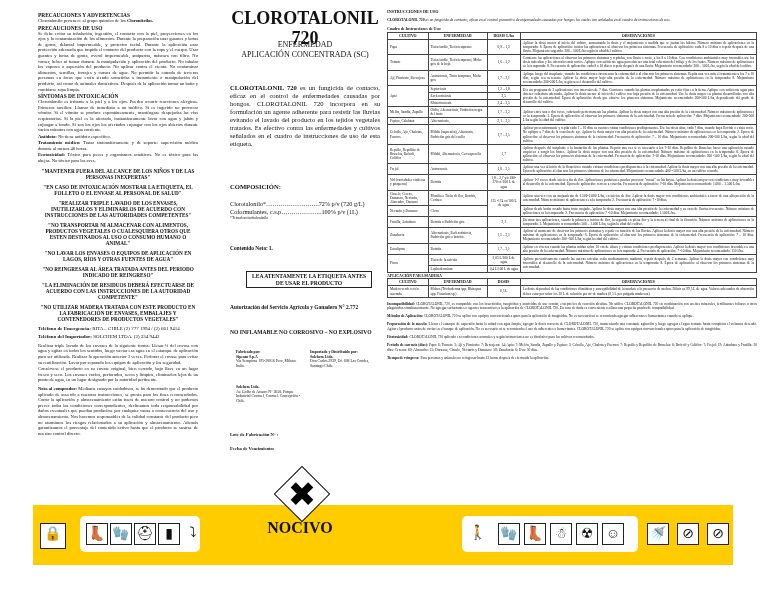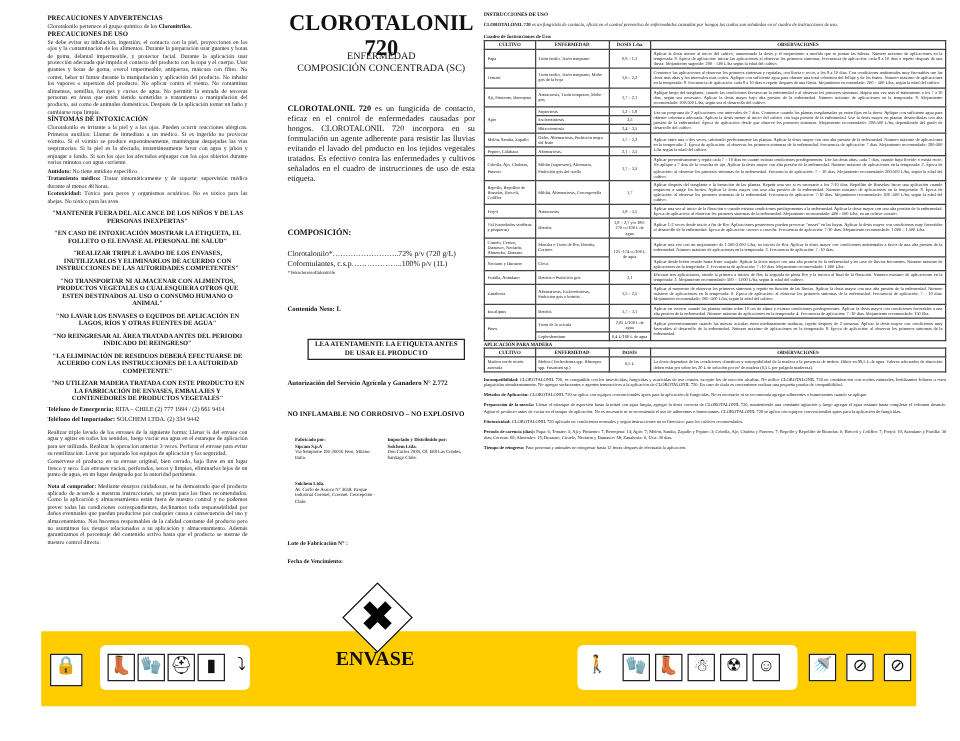--- a/index.html
+++ b/index.html
@@ -67,21 +67,21 @@
   <p class="tel"><b>Teléfono del Importador:</b><span> SOLCHEM LTDA. (2) 334 9442</span></p>
   <p>Realizar triple lavado de los envases de la siguiente forma: Llenar ¼ del envase con agua y agitar en todos los sentidos, luego vaciar esa agua en el estanque de aplicación para ser utilizada. Realizar la operación anterior 3 veces. Perforar el envase para evitar su reutilización. Lavar por separado los equipos de aplicación y los seguridad.</p>
   <p>Consérvese el producto en su envase original, bien cerrado, bajo llave en un lugar fresco y seco. Los envases vacíos, perforados, secos y limpios, eliminarlos lejos de un punto de agua, en un lugar designado por la autoridad pertinente.</p>
   <p style="margin-top:3px"><b>Nota al comprador:</b><span> Mediante ensayos cuidadosos, se ha demostrado que el producto aplicado de acuerdo a nuestras instrucciones, se presta para los fines recomendados. Como la aplicación y almacenamiento están fuera de nuestro control y no podemos prever todas las condiciones correspondientes, declinamos toda responsabilidad por daños eventuales que puedan producirse por cualquier causa a consecuencia del uso y almacenamiento. Nos hacemos responsables de la calidad constante del producto pero no asumimos los riesgos relacionados a su aplicación y almacenamiento. Además garantizamos el porcentaje del contenido activo hasta que el producto se sustrae de nuestro control directo.</span></p>
 </div>
 
 <div class="abs mid">
   <div class="title">CLOROTALONIL 720</div>
   <div class="sub">
     <div>ENFERMEDAD</div>
-    <div>COMPOSICIÓN CONCENTRADA (SC)</div>
+    <div>APLICACIÓN CONCENTRADA (SC)</div>
   </div>
   <div class="desc"><b>CLOROTALONIL 720</b><span> es un fungicida de contacto, eficaz en el control de enfermedades causadas por hongos. CLOROTALONIL 720 incorpora en su formulación un agente adherente para resistir las lluvias evitando el lavado del producto en los tejidos vegetales tratados. Es efectivo contra las enfermedades y cultivos señalados en el cuadro de instrucciones de uso de esta etiqueta.</span></div>
   <div class="comp-h">COMPOSICIÓN:</div>
   <div class="comp">
     <div>Clorotalonilo*……………………..72% p/v (720 g/L)</div>
     <div>Coformulantes, c.s.p………………..100% p/v (1L)</div>
     <small>*Tetracloroisoftalonitrilo</small>
   </div>
   <div class="neto">Contenido Neto:    L</div>
   <div class="lea">LEA ATENTAMENTE LA ETIQUETA ANTES DE USAR EL PRODUCTO</div>
@@ -268,21 +268,21 @@
 <div class="pict" style="left:40px;top:523px;width:26px;height:26px">🔒</div>
 <div class="pict-box" style="left:80px;width:120px"></div>
 <div class="pict" style="left:86px;top:523px">👢</div>
 <div class="pict" style="left:110px;top:523px">🧤</div>
 <div class="pict" style="left:134px;top:523px">⛑</div>
 <div class="pict" style="left:158px;top:523px">▮</div>
 <div class="pict" style="left:182px;top:523px;border:none;background:transparent">⤵</div>
 
 <div class="diamond"></div>
 <div class="xmark">✖</div>
-<div class="nocivo">ENVASE</div>
+<div class="nocivo">NOCIVO</div>
 
 <div class="pict-box" style="left:462px;width:176px"></div>
 <div class="pict" style="left:467px;top:523px;border:none;background:transparent">🚶</div>
 <div class="pict" style="left:498px;top:523px">🧤</div>
 <div class="pict" style="left:524px;top:523px">👢</div>
 <div class="pict" style="left:550px;top:523px">☃</div>
 <div class="pict" style="left:576px;top:523px">☢</div>
 <div class="pict" style="left:602px;top:523px">☺</div>
 
 <div class="pict" style="left:647px;top:523px">🚿</div>

